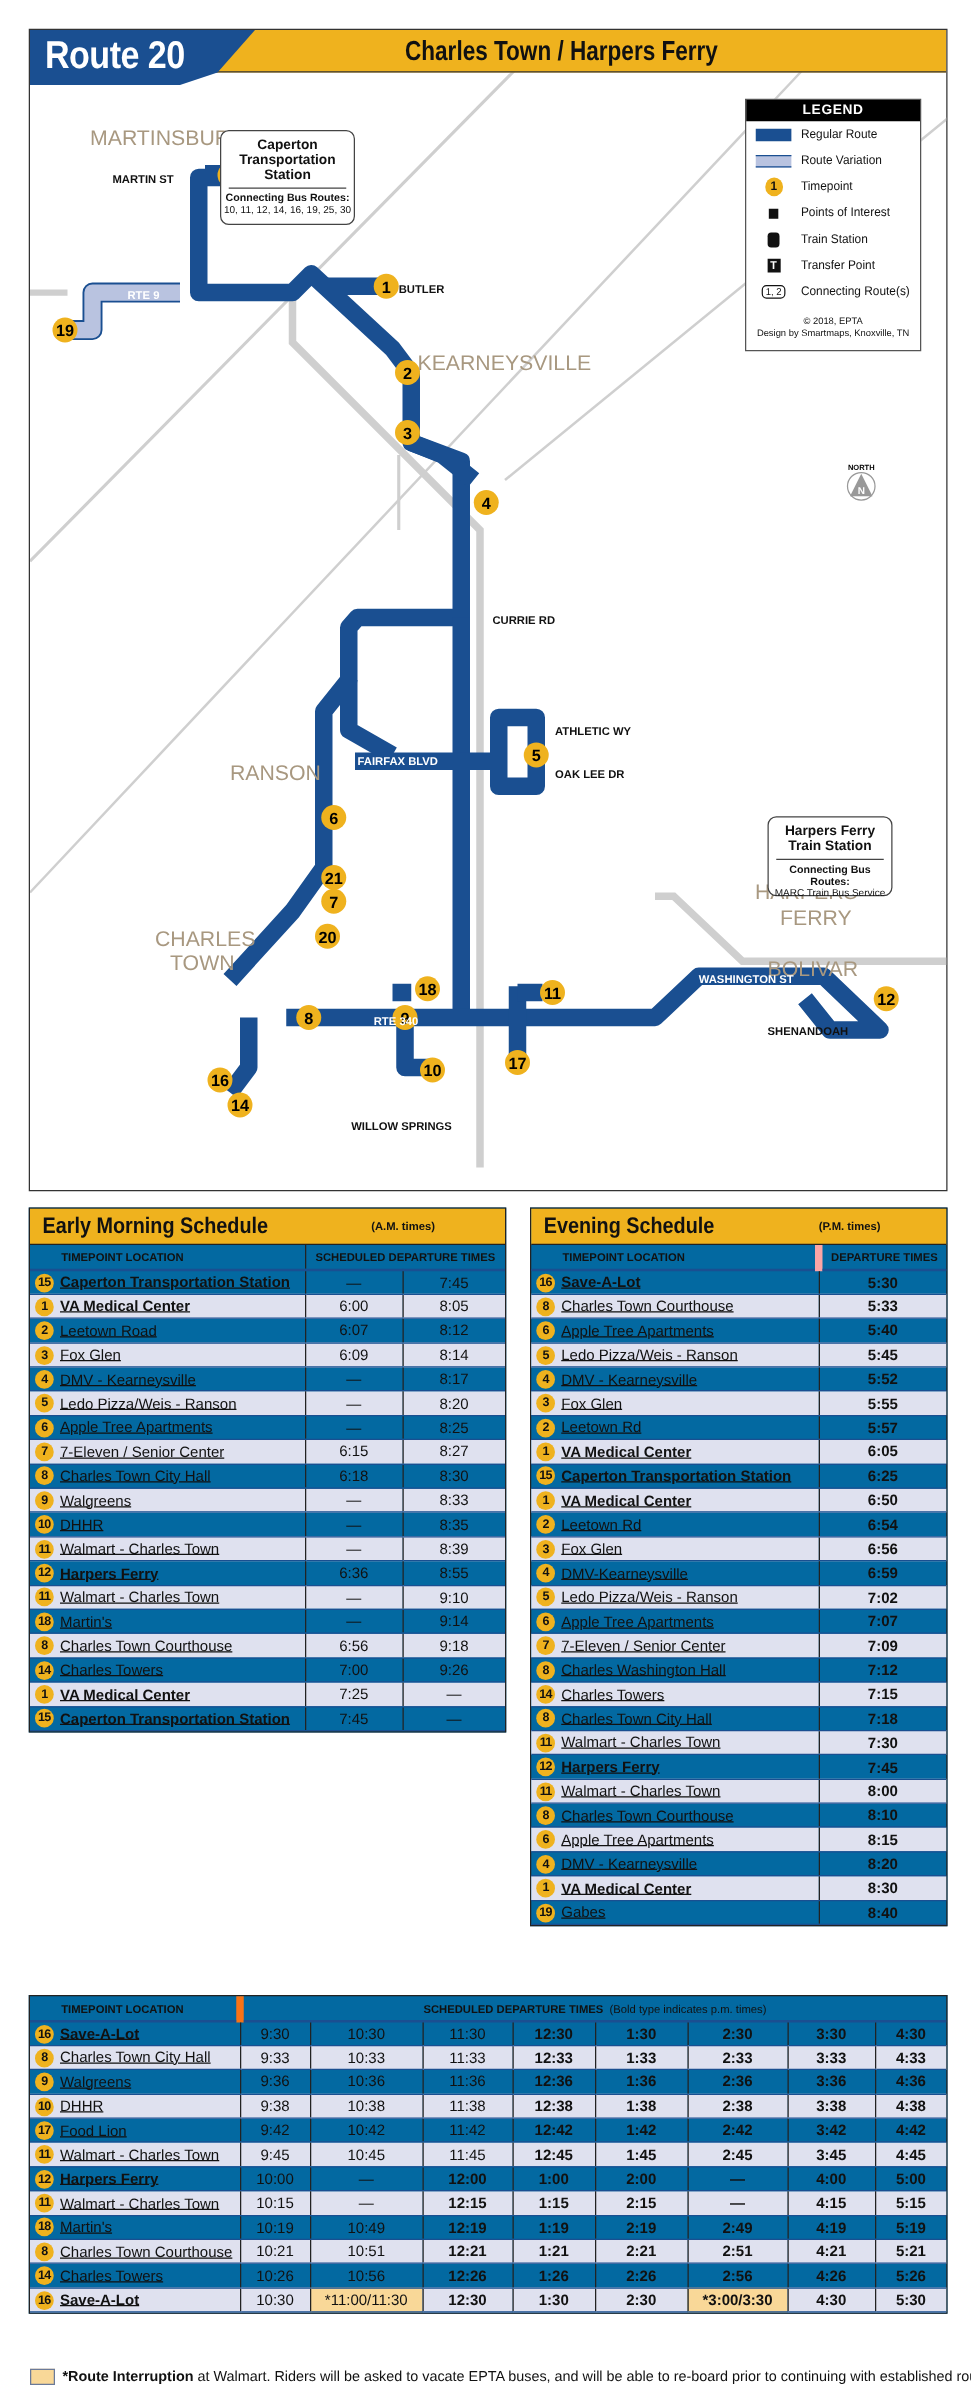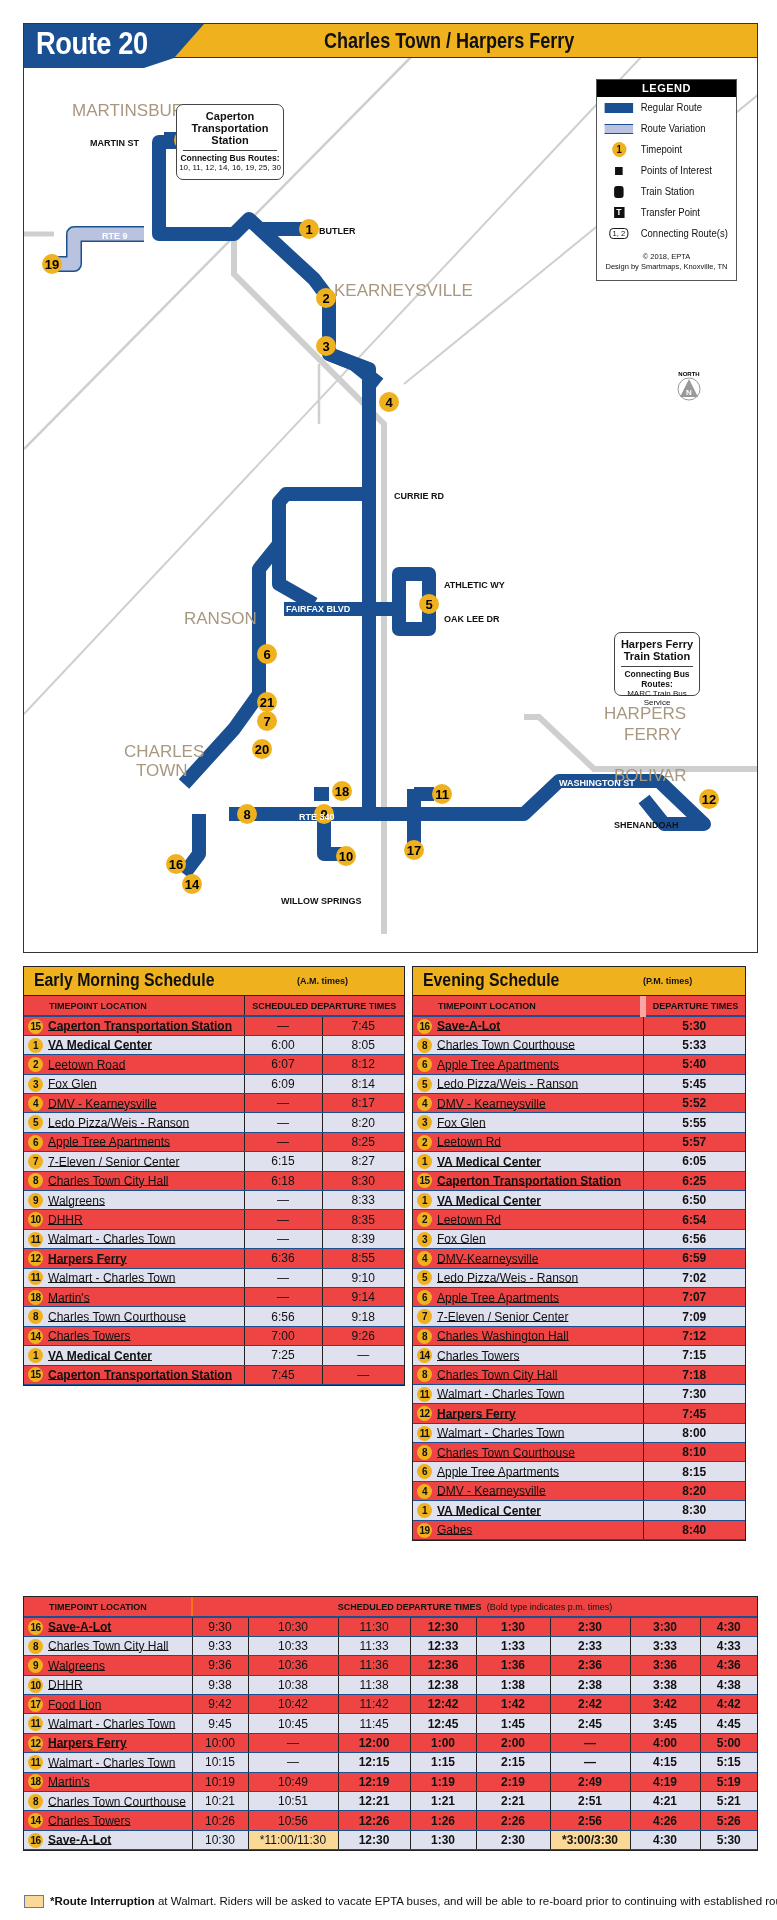--- a/index.html
+++ b/index.html
@@ -19,21 +19,21 @@
   .legend-sym { width: 30px; display: flex; justify-content: center; align-items: center; margin-right: 8px; }
   .legend-foot { font-size: 7.5px; text-align: center; margin-top: 8px; line-height: 10px; }
 
   .info-box { position: absolute; border: 1px solid #444; border-radius: 7px; background: #fff; text-align: center; font-size: 9px; }
   .info-box .t { font-weight: bold; font-size: 11px; line-height: 12px; padding-top: 5px; }
   .info-box .hr { border-top: 1px solid #444; margin: 4px 6px 2px 6px; }
   .info-box .c { font-weight: bold; font-size: 8.5px; }
   .info-box .r { font-size: 8px; }
 
   
-  .sched { position: absolute; border: 1.5px solid #222; background: #ef4444; }
+  .sched { position: absolute; border: 1.5px solid #222; background: #0369a1; }
   .sched-title { background: #efb21e; height: 29px; border-bottom: 1.5px solid #222; position: relative; }
   .sched-title .tt { position: absolute; left: 10px; top: 3px; font-size: 18px; font-weight: bold; transform: scaleX(0.88); transform-origin: left; white-space: nowrap; }
   .sched-title .st { position: absolute; top: 9px; font-size: 9px; font-weight: bold; white-space: nowrap; }
   table { border-collapse: collapse; width: 100%; }
   th { font-size: 9px; font-weight: bold; height: 20px; border-bottom: 2.5px solid #1a4f91; text-align: center; }
   th.loc { text-align: left; padding-left: 25px; }
   td { height: 19.4px; font-size: 12px; border-bottom: 1px solid #1a4f91; text-align: center; transform-origin: left; }
   td.loc { text-align: left; padding-left: 4px; white-space: nowrap; text-decoration: underline; }
   tr.alt td { background: #dfe1ef; }
   td + td { border-left: 1px solid #222; }
@@ -203,21 +203,21 @@
   <div id="route-title">Route 20</div>
   <div id="route-subtitle">Charles Town / Harpers Ferry</div>
 
   <div class="info-box" style="left:152px; top:80px; width:108px; height:76px;">
     <div class="t">Caperton Transportation Station</div>
     <div class="hr"></div>
     <div class="c">Connecting Bus Routes:</div>
     <div class="r">10, 11, 12, 14, 16, 19, 25, 30</div>
   </div>
 
-  <div class="info-box" style="left:590px; top:608px; width:86px; height:64px;">
+  <div class="info-box" style="left:590px; top:629px; width:100px; height:64px;">
     <div class="t">Harpers Ferry Train Station</div>
     <div class="hr"></div>
     <div class="c">Connecting Bus Routes:</div>
     <div class="r">MARC Train Bus Service</div>
   </div>
 
   <div class="legend">
     <div class="legend-head">LEGEND</div>
     <div class="legend-row">
       <span class="legend-sym">
@@ -378,21 +378,21 @@
         </tr>
         <tr>
           <td class="loc"><span class="badge">15</span><span class="locname b">Caperton Transportation Station</span></td>
           <td>7:45</td>
           <td>—</td>
         </tr>
       </tbody>
   </table>
 </div>
 
-<div class="sched" id="evening" style="left:412px; top:966px; width:334px;">
+<div class="sched" id="evening" style="left:424px; top:966px; width:334px;">
   <div class="sched-title">
     <span class="tt">Evening Schedule</span>
     <span class="st" style="left:230px;">(P.M. times)</span>
   </div>
   <table>
     <colgroup>
         <col style="width:230px">
         <col>
       </colgroup>
     <thead>
@@ -523,21 +523,21 @@
         <col style="width:72px">
         <col style="width:66px">
         <col style="width:74px">
         <col style="width:80px">
         <col style="width:70px">
         <col>
       </colgroup>
     <thead>
         <tr>
       <th class="loc">TIMEPOINT LOCATION</th>
-      <th colspan="8" style="border-left:2px solid #f97316"><span>SCHEDULED DEPARTURE TIMES</span>&nbsp;&nbsp;<span style="font-weight:normal;font-size:9px">(Bold type indicates p.m. times)</span></th>
+      <th colspan="8" style="border-left:6px solid #f97316"><span>SCHEDULED DEPARTURE TIMES</span>&nbsp;&nbsp;<span style="font-weight:normal;font-size:9px">(Bold type indicates p.m. times)</span></th>
     </tr>
       </thead>
     <tbody id="midday-body">
         <tr>
           <td class="loc"><span class="badge">16</span><span class="locname b">Save-A-Lot</span></td>
           <td>9:30</td>
           <td>10:30</td>
           <td>11:30</td>
           <td class="b">12:30</td>
           <td class="b">1:30</td>

